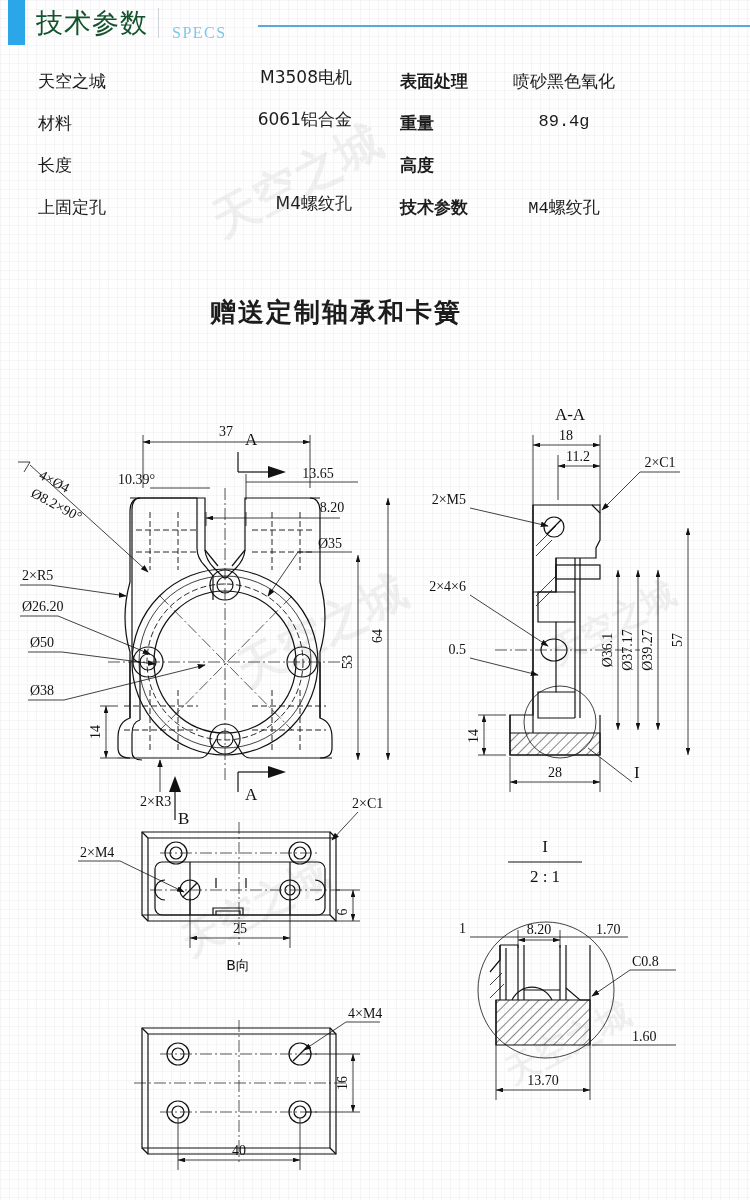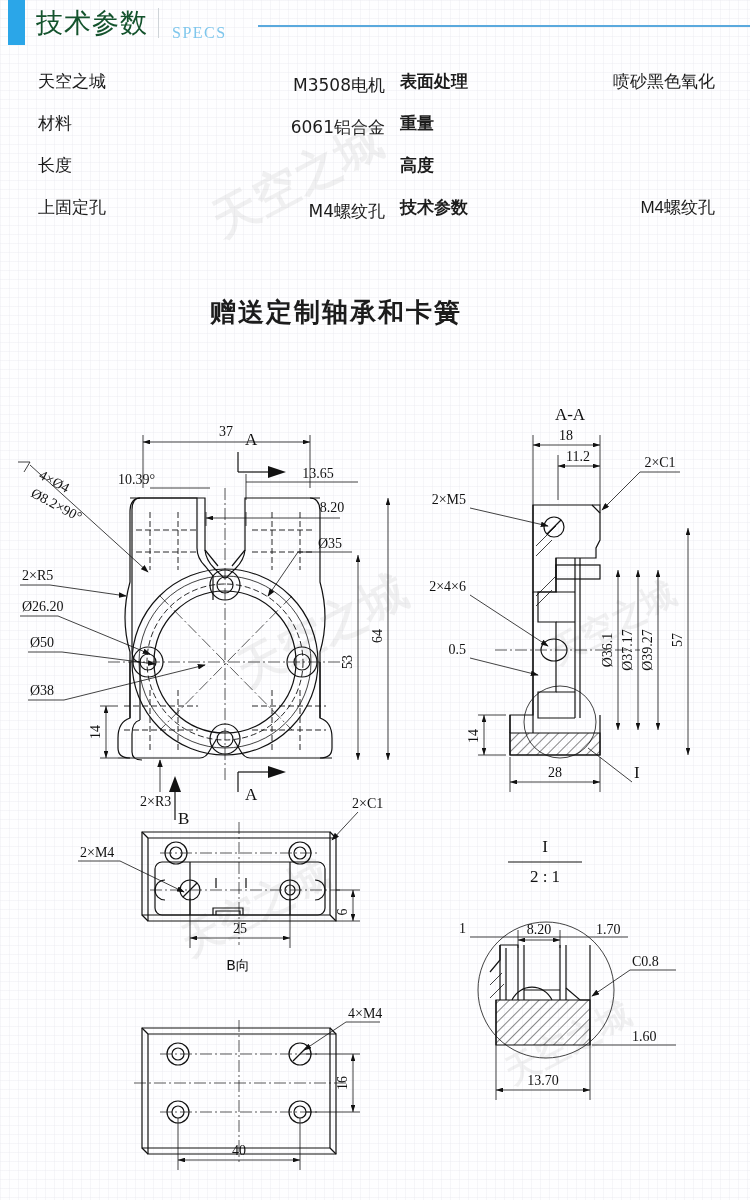--- a/index.html
+++ b/index.html
@@ -22,26 +22,26 @@
   #title-divider{position:absolute;left:158px;top:8px;width:1px;height:30px;background:#cfd4d8;}
   #title-en{position:absolute;left:172px;top:13px;font-size:16px;color:#7ec6ec;letter-spacing:1.5px;
             font-family:Liberation Serif, serif;margin-top:11px;}
   #header-rule{position:absolute;left:258px;top:25px;width:492px;height:2px;background:#5aa9dd;}
 
   
   #spec-table{position:absolute;left:0;top:62px;width:750px;}
   .spec-row{position:relative;height:42px;}
   .spec-label-l{position:absolute;left:38px;top:8px;font-size:17px;
      font-family:"DejaVu Sans","Liberation Sans",sans-serif;}
-  .spec-val-l{position:absolute;left:0;width:352px;top:12px;text-align:right;font-size:17px;
-     font-family:"DejaVu Sans","Liberation Sans",sans-serif;margin-left:33px;}
+  .spec-val-l{position:absolute;left:0;width:352px;top:4px;text-align:right;font-size:17px;
+     font-family:"DejaVu Sans","Liberation Sans",sans-serif;}
   .spec-label-r{position:absolute;left:400px;top:8px;font-size:17px;
      font-family:"DejaVu Sans","Liberation Sans",sans-serif;font-weight:bold;}
-  .spec-val-r{position:absolute;left:395px;width:320px;top:8px;text-align:right;font-size:17px;
-     font-family:Liberation Sans, sans-serif;}
+  .spec-val-r{position:absolute;left:404px;width:320px;top:8px;text-align:center;font-size:17px;
+     font-family:Liberation Mono, monospace;}
 
   
   #gift-title{position:absolute;left:0;top:295px;width:672px;text-align:center;
      font-size:26px;font-weight:bold;letter-spacing:2px;
      font-family:"DejaVu Sans","Liberation Sans",sans-serif;}
 
   
   #drawing{position:absolute;left:0;top:400px;width:750px;height:800px;}
   svg{display:block;}
   .wm{position:absolute;color:rgba(150,150,150,.13);font-size:46px;font-weight:bold;
@@ -62,20 +62,21 @@
   <div class="spec-row">
     <div class="spec-label-l">天空之城</div>
     <div class="spec-val-l">M3508电机</div>
     <div class="spec-label-r">表面处理</div>
     <div class="spec-val-r">喷砂黑色氧化</div>
   </div>
   <div class="spec-row">
     <div class="spec-label-l">材料</div>
     <div class="spec-val-l">6061铝合金</div>
     <div class="spec-label-r">重量</div>
+    <div class="spec-val-r">89.4g</div>
   </div>
   <div class="spec-row">
     <div class="spec-label-l">长度</div>
     <div class="spec-label-r">高度</div>
   </div>
   <div class="spec-row">
     <div class="spec-label-l">上固定孔</div>
     <div class="spec-val-l">M4螺纹孔</div>
     <div class="spec-label-r">技术参数</div>
     <div class="spec-val-r">M4螺纹孔</div>

